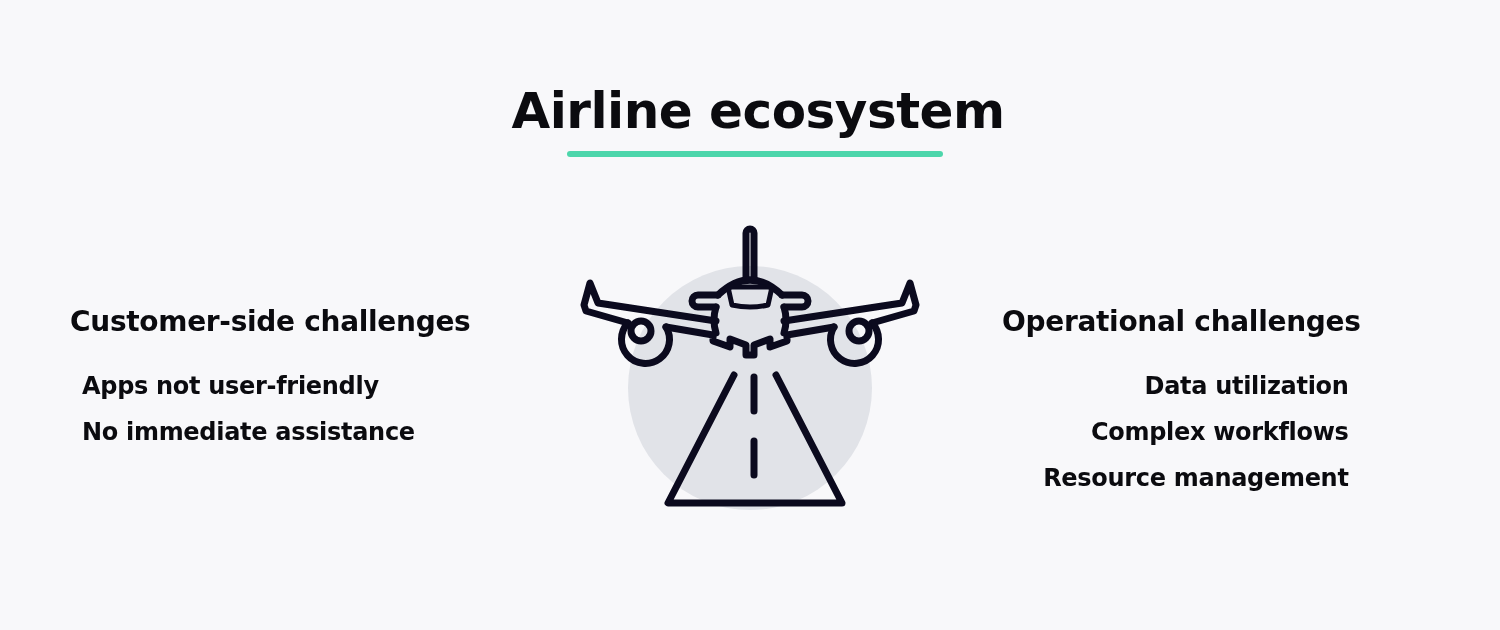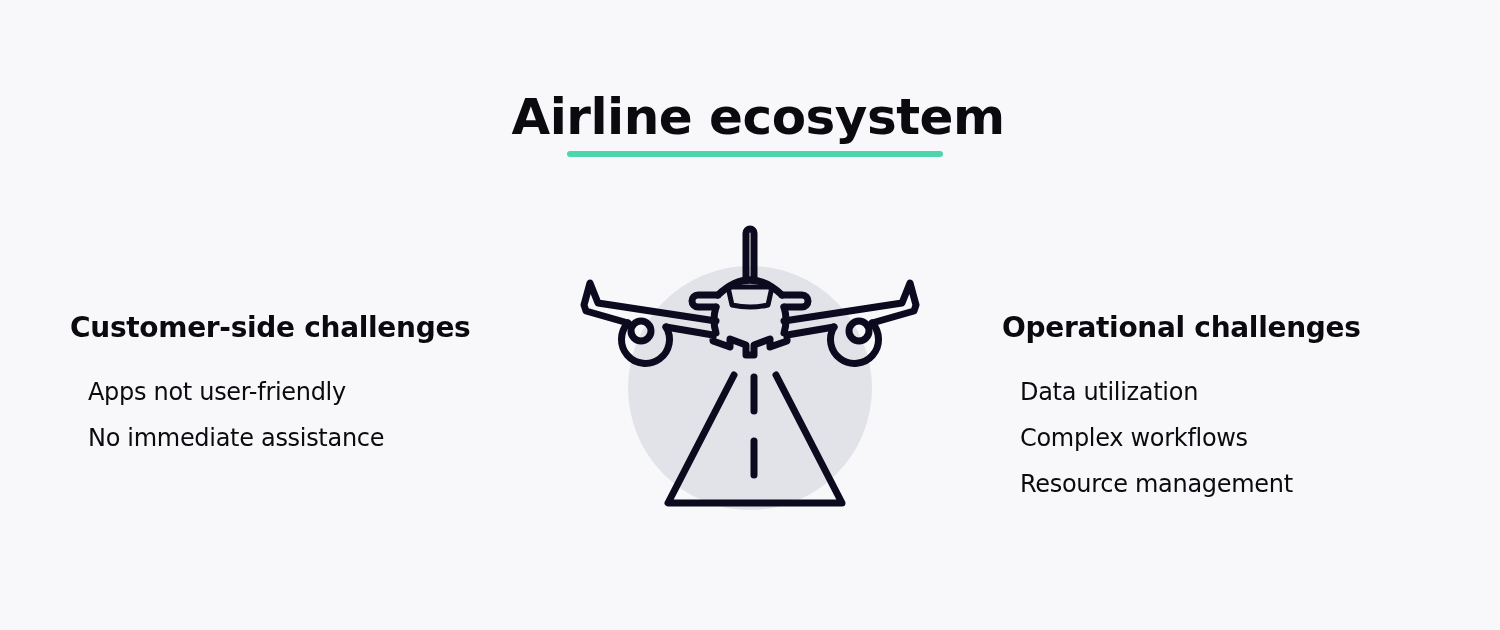--- a/index.html
+++ b/index.html
@@ -8,37 +8,37 @@
       background: #f8f8fa;
       font-family: "Liberation Sans", sans-serif;
       color: #0b0b0f;
       position: relative;
       overflow: hidden;
     }
     .title {
       position: absolute; left: 16px; right: 0; top: 70px;
       text-align: center;
       font-size: 50px; font-weight: 700; letter-spacing: -0.5px;
-      margin: 18px;
+      margin: 12px;
       font-family: "DejaVu Sans", sans-serif;
     }
     .underline {
       position: absolute; left: 567px; top: 151px;
       width: 376px; height: 6px; border-radius: 3px;
     }
     .col { position: absolute; top: 294px; }
     .col-left { left: 70px; }
-    .col-right { left: 1002px; }
+    .col-right { left: 1002px; text-align: right; }
     .col h2 {
-      margin: 15px 0 22px 0;
+      margin: 9px 0 22px 0;
       font-family: "DejaVu Sans", sans-serif;
       font-size: 28px; font-weight: 700; letter-spacing: -0.3px;
       line-height: 38px;
     }
-    .col ul { list-style: none; margin: 18px; padding: 0; }
+    .col ul { list-style: none; margin: 12px; padding: 0; font-weight: bold; }
     .col li {
       font-family: "DejaVu Sans", sans-serif;
       font-size: 24px; line-height: 46px; letter-spacing: -0.3px;
     }
     .illustration {
       position: absolute; left: 578px; top: 225px;
       width: 344px; height: 290px;
     }
   </style>
 </head>

